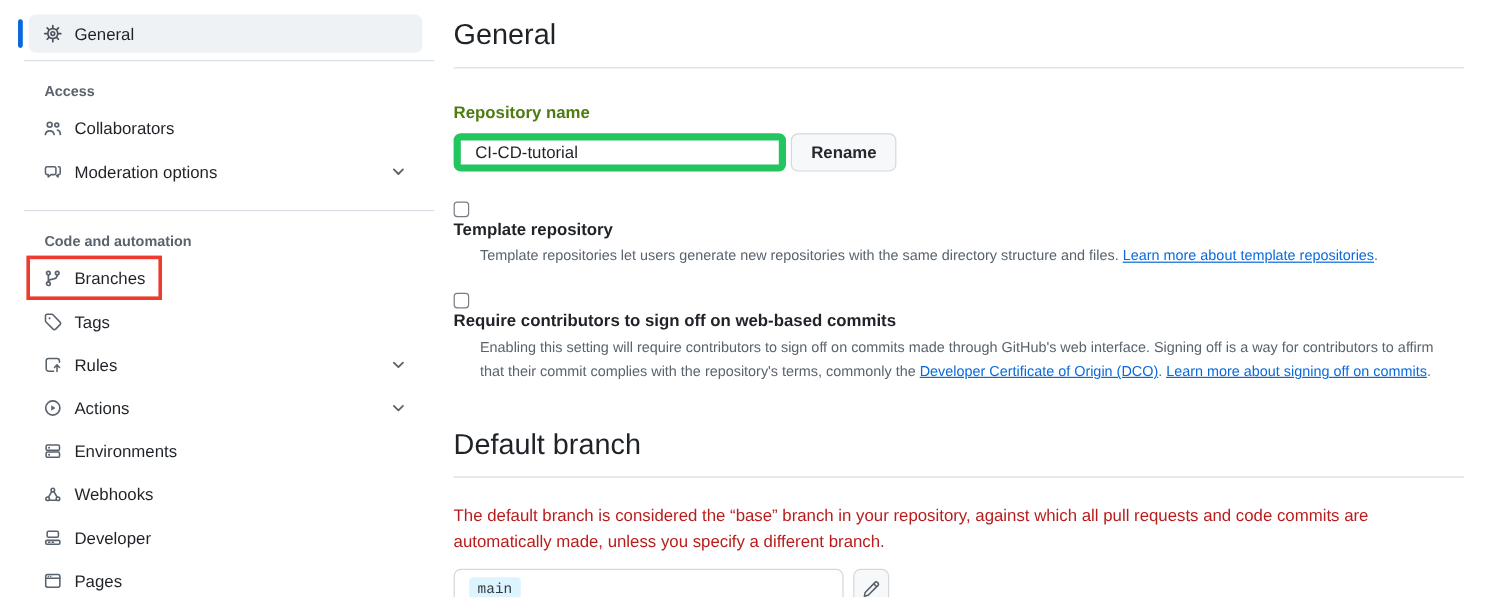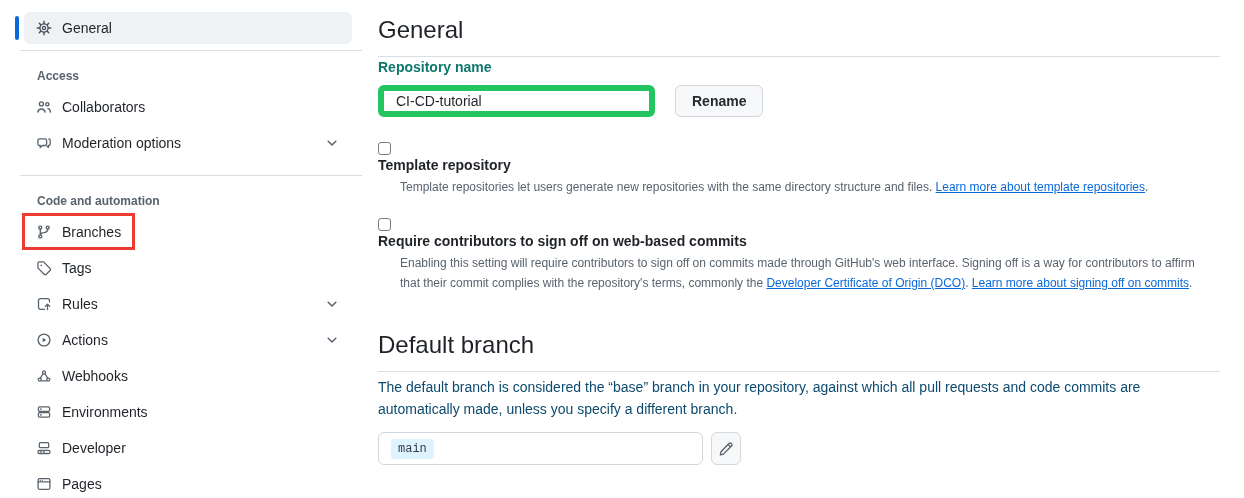--- a/index.html
+++ b/index.html
@@ -32,29 +32,29 @@
   .nav-section-title{font-size:12px;font-weight:700;color:#59636e;margin:18px 0 8px 37px;line-height:14px;}
   .red-outline{
     position:absolute;left:-2px;top:-3px;width:113px;height:37px;
     border:3px solid #ed3b30;box-sizing:border-box;pointer-events:none;
   }
 
   
   .main{position:absolute;left:378px;top:0;width:842px;}
   .h1{margin-top:14px;font-size:24px;font-weight:400;line-height:32px;color:#1f2328;}
   .rule{height:1px;background:#d8dee4;margin-top:10px;}
-  .field-label{font-size:14px;font-weight:700;color:#0f766e;line-height:20px;}
+  .field-label{margin-top:26px;font-size:14px;font-weight:700;color:#4d7c0f;line-height:20px;}
   .form-row{margin-top:8px;display:flex;align-items:center;}
   .text-input{
     width:277px;height:32px;box-sizing:border-box;padding:0 12px;
     border:6px solid #22c55e;border-radius:6px;font-size:14px;color:#1f2328;
     background:#fff;font-family:inherit;outline:none;
   }
   .btn{
-    margin-left:20px;height:32px;padding:0 16px;
+    margin-left:4px;height:32px;padding:0 16px;
     background:#f6f8fa;border:1px solid #d5d8dc;border-radius:6px;
     font-size:14px;font-weight:700;color:#24292f;font-family:inherit;cursor:pointer;
   }
   .icon-btn{
     margin-left:8px;width:30px;height:33px;padding:0;
     background:#f6f8fa;border:1px solid #d5d8dc;border-radius:6px;
     display:flex;align-items:center;justify-content:center;cursor:pointer;
   }
   .cb-block{margin-top:22px;}
   .cb-block.second{margin-top:18px;}
@@ -62,21 +62,21 @@
   .checkbox{
     width:13px;height:13px;box-sizing:border-box;border:1px solid #767d86;border-radius:3px;
     background:#fff;margin:3px 9px 0 0;flex:0 0 13px;cursor:pointer;
   }
   .cb-label{font-size:14px;font-weight:700;color:#1f2328;line-height:20px;}
   .note{margin:2px 0 0 22px;font-size:12px;color:#59636e;line-height:20px;}
   .note.oneline{white-space:nowrap;}
   .note.wrap{width:800px;}
   a.lnk{color:#0969da;text-decoration:underline;cursor:pointer;}
   .h1.second{margin-top:36px;}
-  .para{margin-top:4px;font-size:14px;line-height:22px;color:#0c4a6e;}
+  .para{margin-top:20px;font-size:14px;line-height:22px;color:#b91c1c;}
   .branch-box{
     width:325px;height:33px;box-sizing:border-box;border:1px solid #d0d7de;border-radius:6px;
     background:#fff;display:flex;align-items:center;padding:0 12px;
   }
   .branch-badge{
     font-family:"Liberation Mono","DejaVu Sans Mono",monospace;
     font-size:12px;color:#353b42;background:#ddf4ff;
     padding:2px 7px;border-radius:3px;line-height:16px;
   }
   svg{display:block;}
@@ -183,38 +183,38 @@
       <span class="chev">
         <svg width="16" height="16" viewBox="0 0 16 16" fill="none" stroke="#59636e" stroke-width="1.5" stroke-linecap="round" stroke-linejoin="round">
             <path d="M4.2 6.2 8 10l3.8-3.8"></path>
           </svg>
       </span>
     </div>
 
     <div class="nav-item">
       <span class="ic">
         <svg width="16" height="16" viewBox="0 0 16 16" fill="none" stroke="#59636e" stroke-width="1.3" stroke-linecap="round">
+          <rect x="2.4" y="2.9" width="11.2" height="4.4" rx="1.2"></rect>
+          <rect x="2.4" y="8.7" width="11.2" height="4.4" rx="1.2"></rect>
+          <path d="M4.9 5.1h.02M4.9 10.9h.02" stroke-width="1.7"></path>
+        </svg>
+      </span>
+      <span class="lbl">Environments</span>
+    </div>
+
+    <div class="nav-item">
+      <span class="ic">
+        <svg width="16" height="16" viewBox="0 0 16 16" fill="none" stroke="#59636e" stroke-width="1.3" stroke-linecap="round">
           <circle cx="3.7" cy="11.6" r="1.5"></circle>
           <circle cx="12.3" cy="11.6" r="1.5"></circle>
           <circle cx="8" cy="4.4" r="1.5"></circle>
           <path d="M4.4 10.2 6.9 6M9.1 6l2.5 4.2M5.4 12.9h5.2"></path>
         </svg>
       </span>
       <span class="lbl">Webhooks</span>
-    </div>
-
-    <div class="nav-item">
-      <span class="ic">
-        <svg width="16" height="16" viewBox="0 0 16 16" fill="none" stroke="#59636e" stroke-width="1.3" stroke-linecap="round">
-          <rect x="2.4" y="2.9" width="11.2" height="4.4" rx="1.2"></rect>
-          <rect x="2.4" y="8.7" width="11.2" height="4.4" rx="1.2"></rect>
-          <path d="M4.9 5.1h.02M4.9 10.9h.02" stroke-width="1.7"></path>
-        </svg>
-      </span>
-      <span class="lbl">Environments</span>
     </div>
 
     <div class="nav-item">
       <span class="ic">
         <svg width="16" height="16" viewBox="0 0 16 16" fill="none" stroke="#59636e" stroke-width="1.3" stroke-linecap="round">
           <rect x="3.3" y="2.7" width="9.4" height="5" rx="1.2"></rect>
           <rect x="2.1" y="10.3" width="11.8" height="3.2" rx="1"></rect>
           <path d="M4.4 11.9h1.2M7.4 11.9h1.2" stroke-width="1.1"></path>
         </svg>
       </span>

